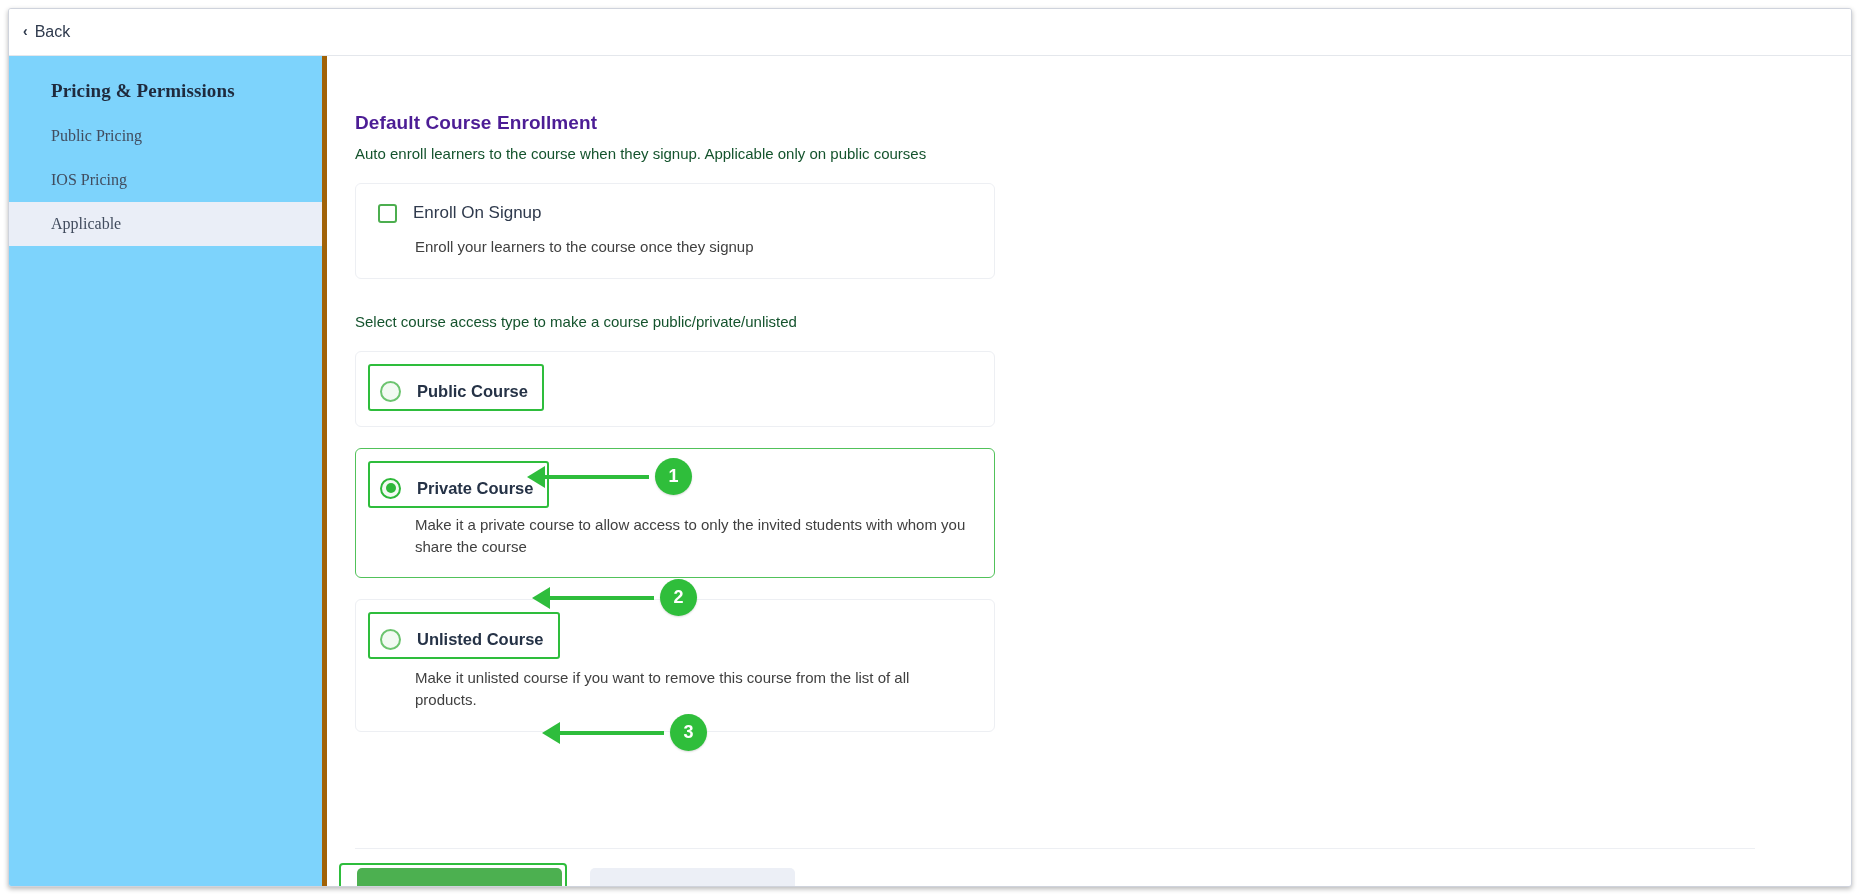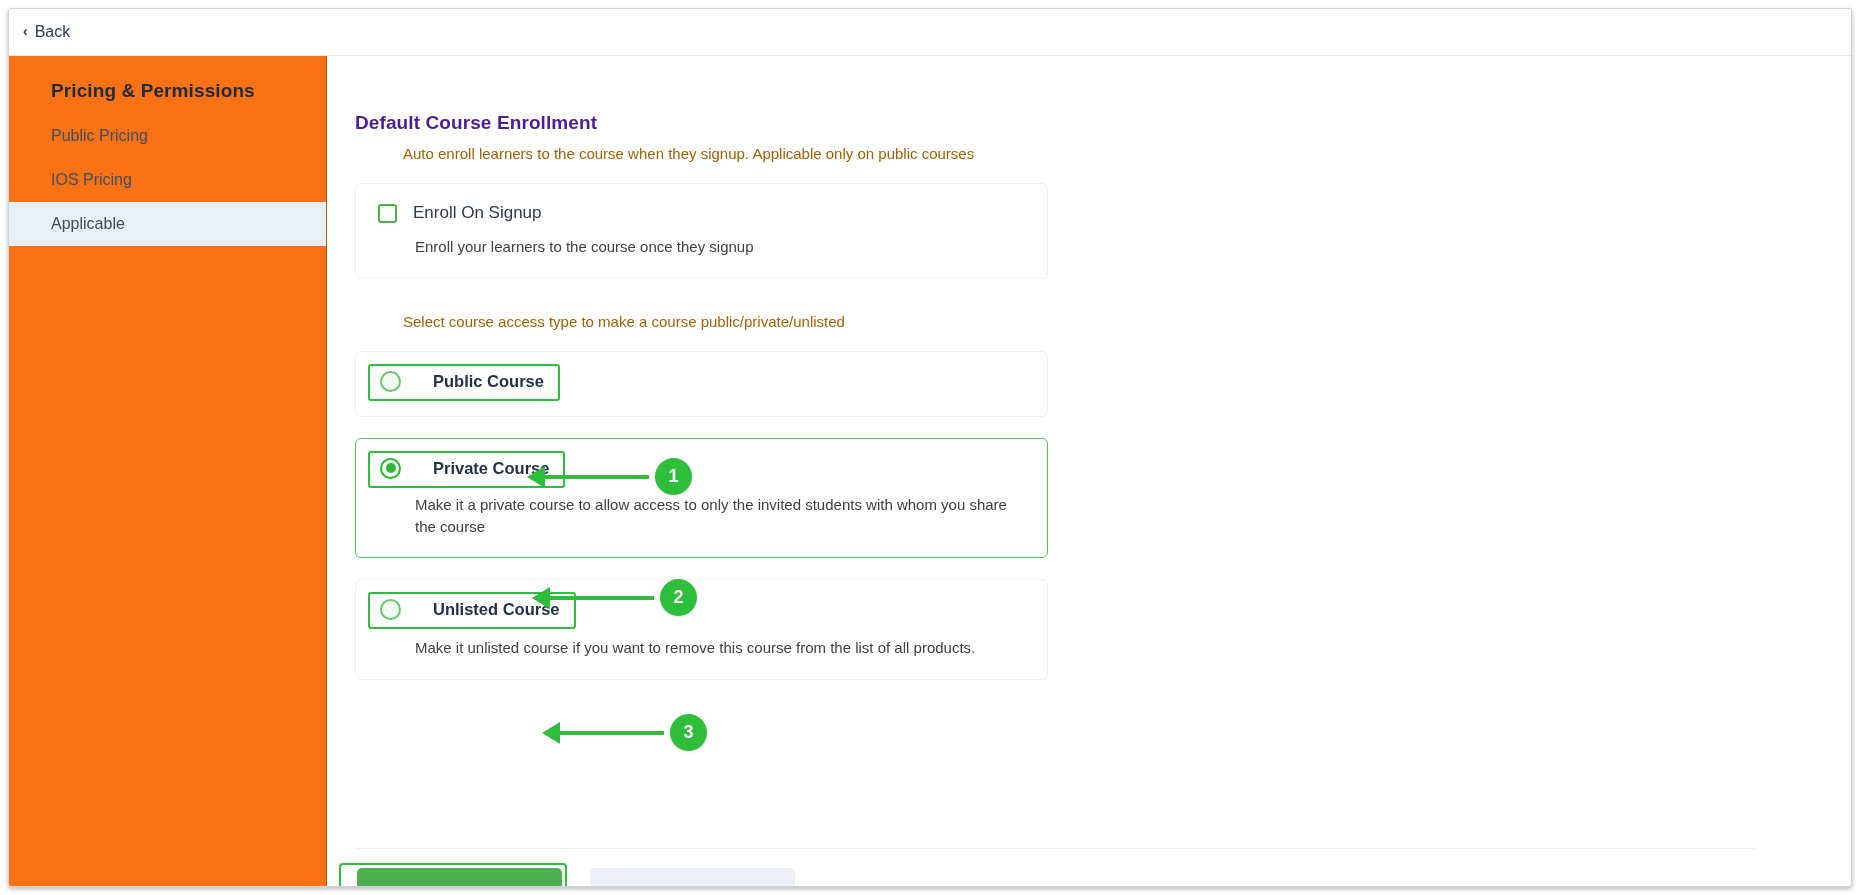--- a/index.html
+++ b/index.html
@@ -51,24 +51,25 @@
   }
 
   
   .body-wrap {
     display: flex;
     height: 831px;
   }
 
   .sidebar {
     width: 318px;
-    border-right: 1px solid #a16207;
-    background: #f97316;
+    border-right: 5px solid #a16207;
+    background: #7dd3fc;
     padding-top: 16px;
     flex: 0 0 318px;
+    font-family: Liberation Serif, serif;
   }
   .sidebar-title {
     font-size: 19px;
     font-weight: 700;
     color: #1f2a3d;
     padding: 8px 0 12px 42px;
     letter-spacing: 0.1px;
   }
   .sidebar-item {
     font-size: 16px;
@@ -88,27 +89,26 @@
   }
 
   .section-title {
     font-size: 19px;
     font-weight: 700;
     color: #4c1d95;
     letter-spacing: 0.1px;
   }
   .section-sub {
     font-size: 15px;
-    color: #a16207;
+    color: #14532d;
     margin-top: 11px;
-    margin-left: 48px;
   }
 
   .card {
-    width: 693px;
+    width: 640px;
     border: 1px solid #edeff3;
     border-radius: 6px;
     background: #ffffff;
     margin-top: 21px;
     padding: 19px 22px 20px 22px;
   }
   .card.selected {
     border: 1px solid #51c25a;
   }
 
@@ -167,24 +167,24 @@
     line-height: 1.45;
     margin-top: 13px;
     margin-left: 37px;
     max-width: 600px;
   }
 
   
   .hl-box {
     display: inline-flex;
     align-items: center;
-    gap: 32px;
+    gap: 16px;
     border: 2.5px solid #2ebd3c;
     border-radius: 3px;
-    padding: 5px 14px 7px 10px;
+    padding: 15px 14px 7px 10px;
     margin: -7px 0 -7px -10px;
   }
 
   
   .annot {
     position: absolute;
     display: flex;
     align-items: center;
     pointer-events: none;
   }

